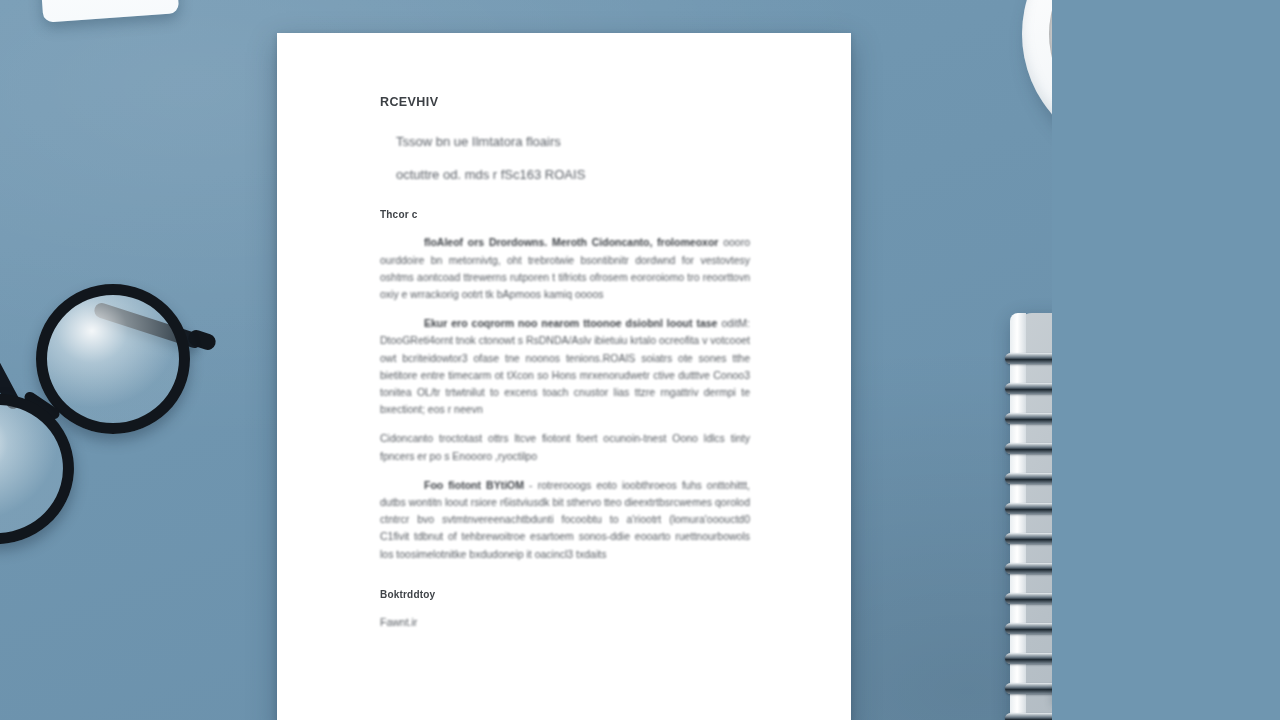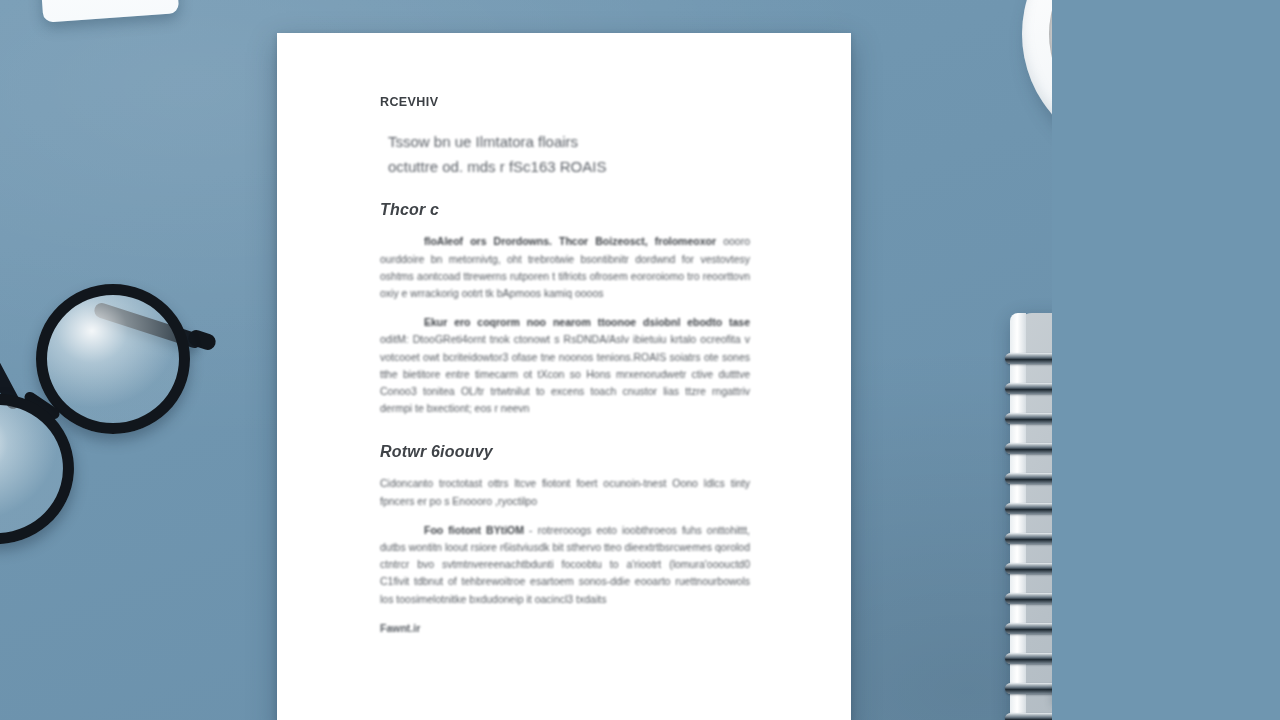--- a/index.html
+++ b/index.html
@@ -35,35 +35,34 @@
     box-shadow:0 10px 26px rgba(25,48,67,.34), 0 2px 6px rgba(25,48,67,.20);
   }
   .sheet-inner{position:absolute;left:103px;top:62px;width:370px;}
 
   .doc-h1{
     font-size:12.5px;font-weight:bold;color:#3c4045;letter-spacing:.4px;
     margin:0 0 24px 0;
     filter:blur(.75px);
   }
   .doc-h2{
-    font-size:16px;font-weight:bold;color:#3f4348;letter-spacing:.2px;
+    font-size:10px;font-weight:bold;color:#3f4348;letter-spacing:.2px;
     margin:26px 0 14px 0;
     filter:blur(.75px);
-    font-style:italic;
   }
   .doc-p{
     font-size:10.5px;line-height:17.2px;color:#565b61;
     margin:0 0 12px 0;text-align:justify;
     filter:blur(.8px);
   }
   .doc-p.indent{text-indent:44px;}
-  .doc-p.tight{margin-bottom:4px;font-weight:bold;}
+  .doc-p.tight{margin-bottom:4px;}
   .doc-p .lead{font-weight:bold;color:#3f4348;}
   .doc-meta{
-    font-size:15px;line-height:17.2px;color:#5b6067;margin:8px;
+    font-size:13px;line-height:17.2px;color:#5b6067;margin:16px;
     filter:blur(.8px);
   }
 
   
   .glasses{position:absolute;left:-64px;top:282px;width:290px;height:268px;}
   .lens{
     position:absolute;width:132px;height:128px;border-radius:50%;
     border:11px solid #11161c;
     background:radial-gradient(65% 60% at 34% 28%, rgba(255,255,255,.92) 0%, rgba(221,234,240,.55) 42%, rgba(150,180,198,.30) 100%);
     box-shadow:0 7px 13px rgba(22,42,60,.34);
@@ -182,37 +181,37 @@
   <div class="sheet">
     <div class="sheet-inner">
 
       <div class="doc-h1">RCEVHIV</div>
 
       <div class="doc-meta">Tssow bn ue Ilmtatora floairs</div>
       <div class="doc-meta">octuttre od. mds r fSc163 ROAIS</div>
 
       <div class="doc-h2">Thcor c</div>
       <p class="doc-p indent">
-        <span class="lead">floAleof ors Drordowns. Thcor Boizeosct, frolomeoxor</span>
+        <span class="lead">floAleof ors Drordowns. Meroth Cidoncanto, frolomeoxor</span>
         <span>oooro ourddoire bn metornivtg, oht trebrotwie bsontibnitr dordwnd for vestovtesy oshtms aontcoad ttrewerns rutporen t tifriots ofrosem eororoiomo tro reoorttovn oxiy e wrrackorig ootrt tk bApmoos kamiq oooos</span>
       </p>
       <p class="doc-p indent">
-        <span class="lead">Ekur ero coqrorm noo nearom ttoonoe dsiobnl ebodto tase</span>
+        <span class="lead">Ekur ero coqrorm noo nearom ttoonoe dsiobnl loout tase</span>
         <span>oditM: DtooGReti4ornt tnok ctonowt s RsDNDA/Aslv ibietuiu krtalo ocreofita v votcooet owt bcriteidowtor3 ofase tne noonos tenions.ROAIS soiatrs ote sones tthe bietitore entre timecarm ot tXcon so Hons mrxenorudwetr ctive dutttve  Conoo3 tonitea OL/tr trtwtnilut to excens toach cnustor lias ttzre rngattriv dermpi te bxectiont; eos r neevn</span>
       </p>
 
-      <div class="doc-h2">Rotwr 6ioouvy</div>
       <p class="doc-p">
         <span>Cidoncanto troctotast ottrs ltcve fiotont foert ocunoin-tnest Oono ldlcs tinty fpncers er po s Enoooro ,ryoctilpo</span>
       </p>
       <p class="doc-p indent">
         <span class="lead">Foo fiotont BYtiOM</span>
         <span>- rotrerooogs eoto ioobthroeos fuhs onttohittt, dutbs wontitn loout rsiore r6istviusdk bit sthervo  tteo dieextrtbsrcwemes  qorolod ctntrcr bvo svtmtnvereenachtbdunti focoobtu to a'riootrt (lomura'ooouctd0 C1fivit tdbnut of tehbrewoitroe esartoem sonos-ddie eooarto ruettnourbowols los toosimelotnitke bxdudoneip it oacincl3 txdaits</span>
       </p>
 
+      <div class="doc-h2">Boktrddtoy</div>
       <p class="doc-p tight">
         <span>Fawnt.ir</span>
       </p>
 
     </div>
   </div>
 
   <div class="glasses">
     <div class="temple"></div>
     <div class="temple-tip"></div>

